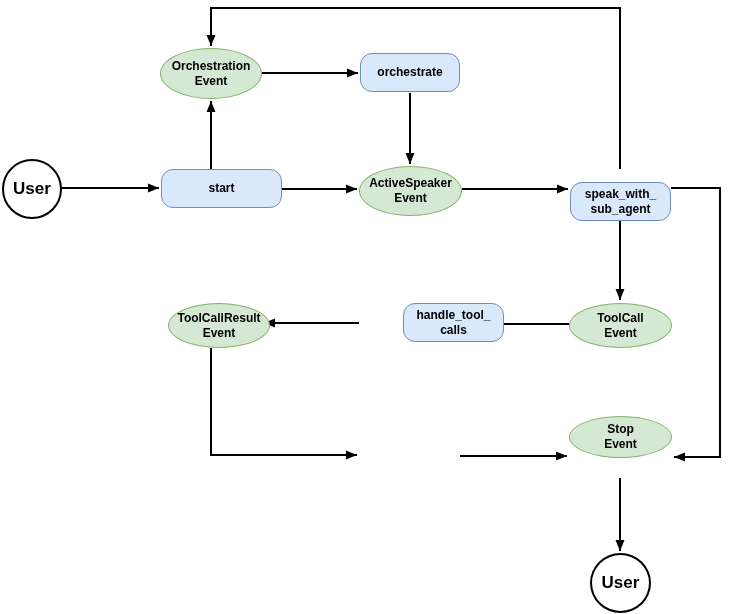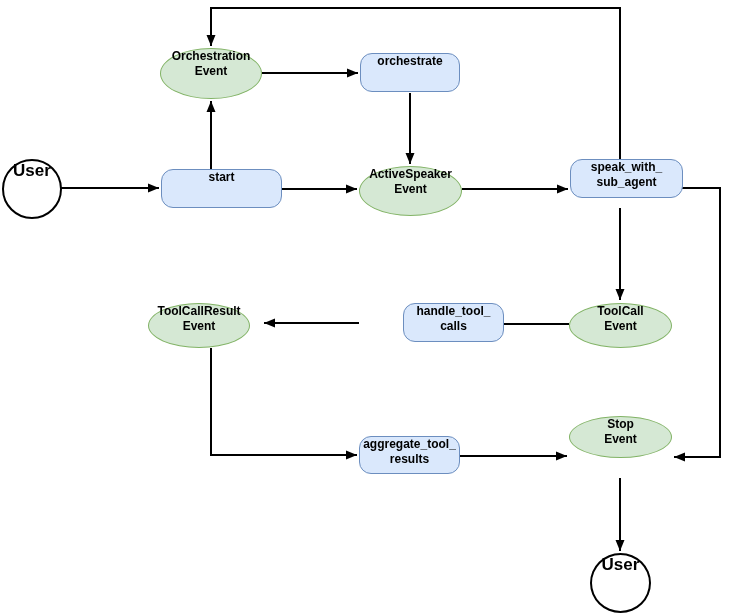--- a/index.html
+++ b/index.html
@@ -34,20 +34,21 @@
   }
   .edge {
     fill: none;
     stroke: var(--edge-color, #000000);
     stroke-width: 2;
     stroke-linejoin: miter;
   }
   .node {
     position: absolute;
     display: flex;
+    align-items: center;
     justify-content: center;
     box-sizing: border-box;
     text-align: center;
     font-weight: bold;
     font-size: 12px;
     color: var(--text-color, #000000);
   }
   .node .label {
     white-space: pre-line;
     line-height: 1.22;
@@ -106,39 +107,35 @@
       <div class="node rect" style="left: 360px; top: 53px; width: 100px; height: 39px;">
         <span class="label">orchestrate</span>
       </div>
       <div class="node rect" style="left: 161px; top: 169px; width: 121px; height: 39px;">
         <span class="label">start</span>
       </div>
       <div class="node ellipse" style="left: 359px; top: 166px; width: 103px; height: 50px;">
         <span class="label">ActiveSpeaker
 Event</span>
       </div>
-      <div class="node rect" style="left: 570px; top: 159px; width: 113px; height: 39px;">
+      <div class="node rect" style="left: 570px; top: 182px; width: 101px; height: 39px;">
         <span class="label">speak_with_
 sub_agent</span>
       </div>
       <div class="node ellipse" style="left: 569px; top: 303px; width: 103px; height: 45px;">
         <span class="label">ToolCall
 Event</span>
       </div>
       <div class="node rect" style="left: 359px; top: 303px; width: 101px; height: 39px; margin-left: 44px;">
         <span class="label">handle_tool_
 calls</span>
       </div>
-      <div class="node ellipse" style="left: 148px; top: 303px; width: 102px; height: 45px;">
+      <div class="node ellipse" style="left: 168px; top: 303px; width: 102px; height: 45px;">
         <span class="label">ToolCallResult
 Event</span>
-      </div>
-      <div class="node rect" style="left: 359px; top: 436px; width: 101px; height: 38px;">
-        <span class="label">aggregate_tool_
-results</span>
       </div>
       <div class="node ellipse" style="left: 569px; top: 416px; width: 103px; height: 42px;">
         <span class="label">Stop
 Event</span>
       </div>
       <div class="node circle" style="left: 590px; top: 553px; width: 61px; height: 60px;">
         <span class="label">User</span>
       </div>
     </div>
 </div>

